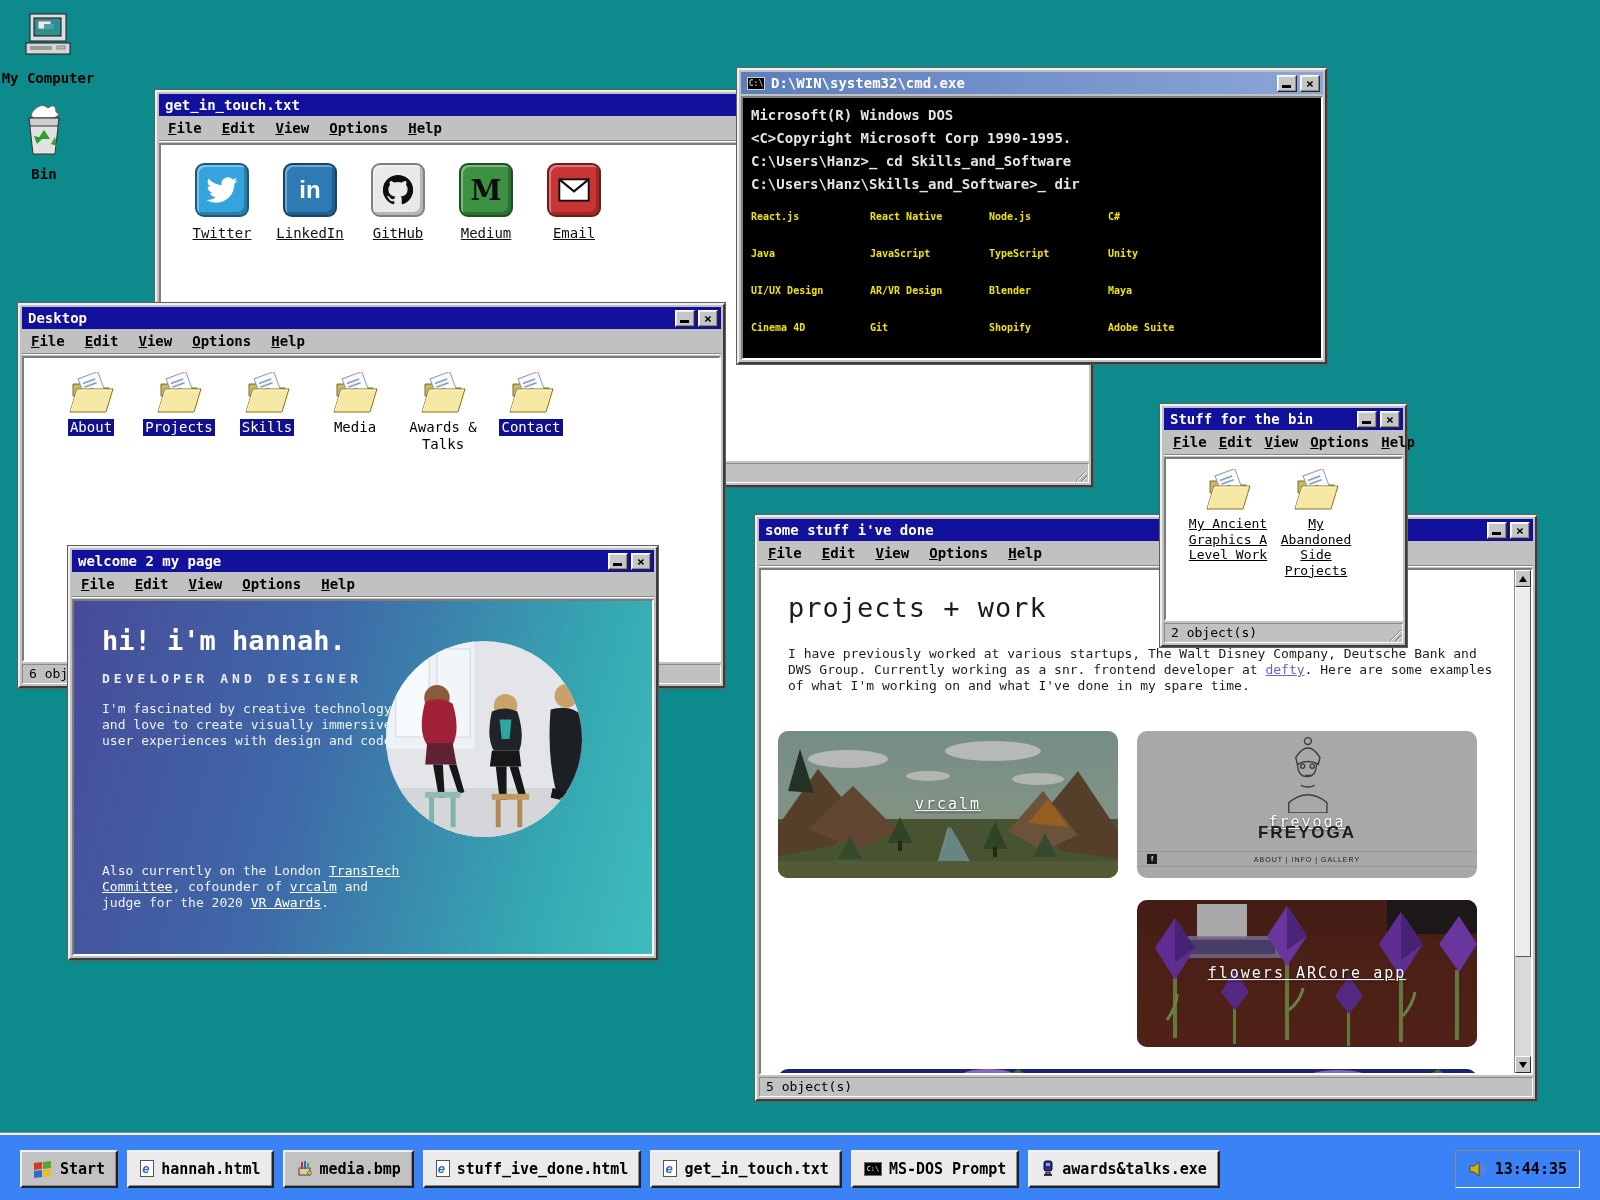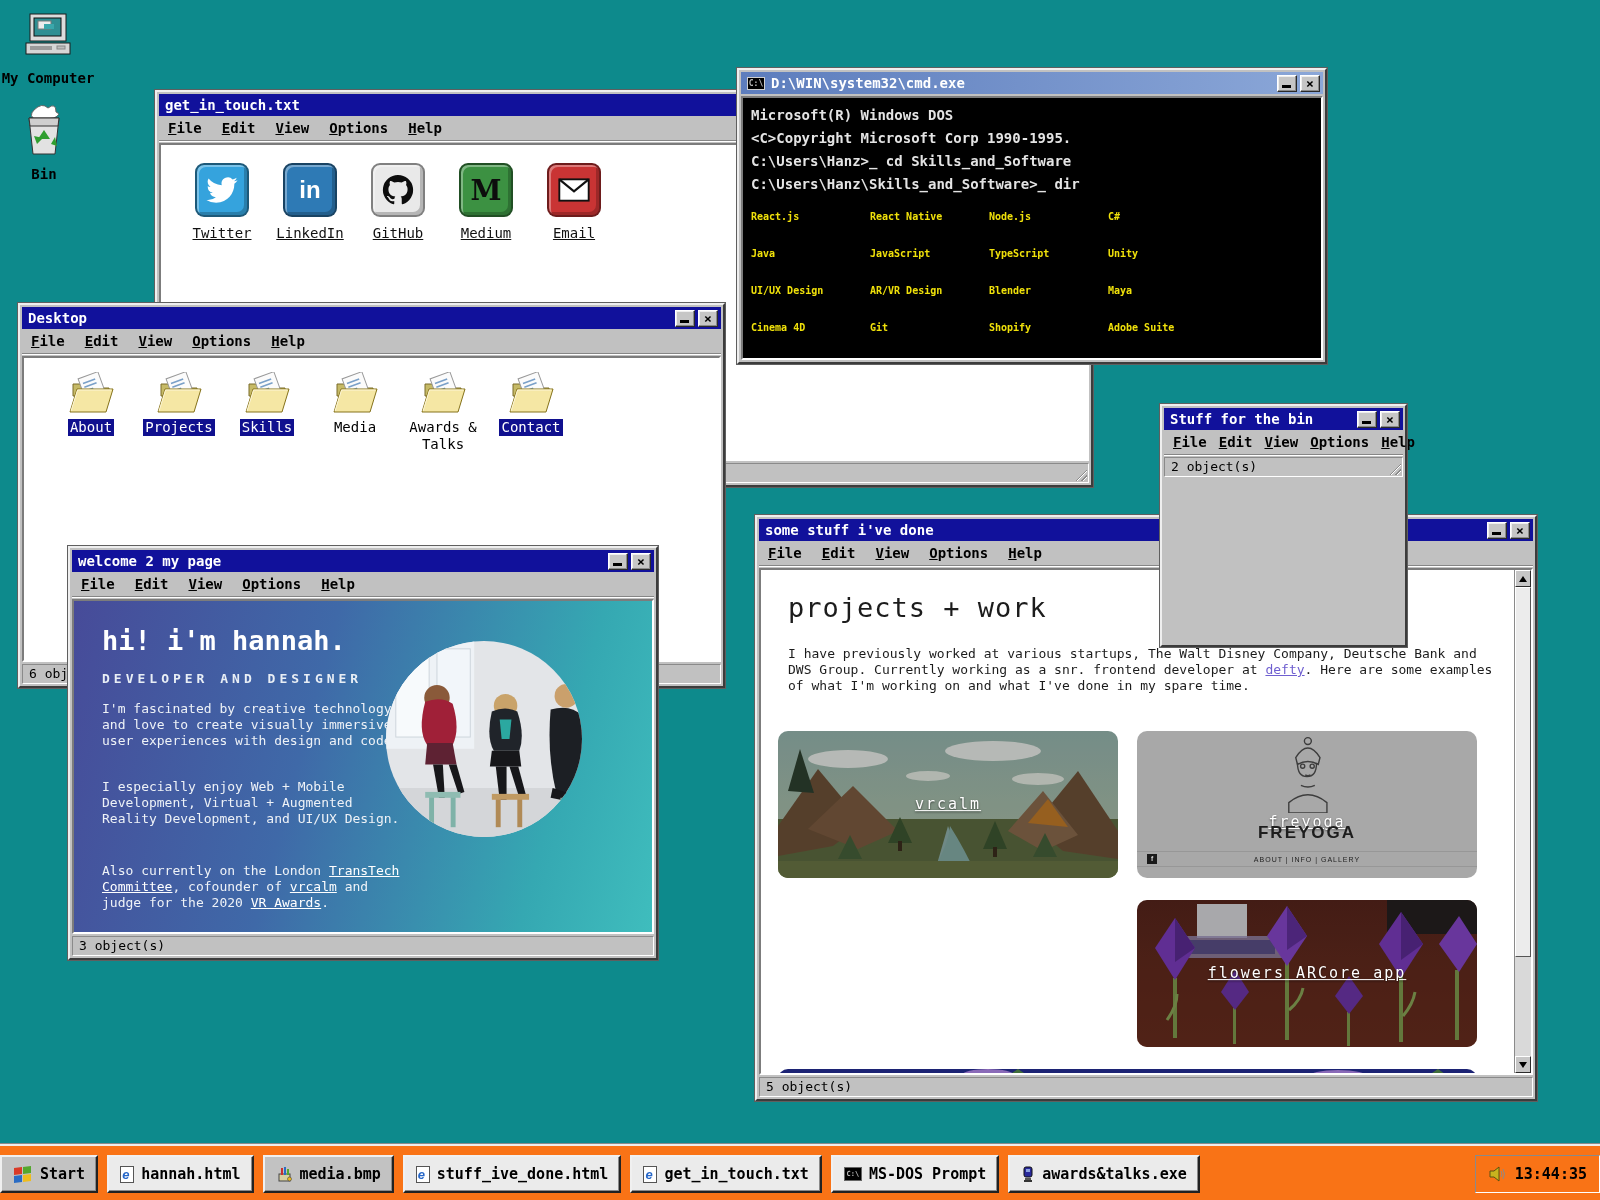--- a/index.html
+++ b/index.html
@@ -124,26 +124,26 @@
   .frey-brand { position:absolute; left:0; right:0; top:92px; text-align:center; font-family:"Liberation Sans",sans-serif; font-weight:bold; font-size:17px; letter-spacing:2px; color:#1d1d1d; }
   .frey-nav { position:absolute; left:0; right:0; top:120px; height:16px; border-top:1px solid #979797; border-bottom:1px solid #979797; font-family:"Liberation Sans",sans-serif; font-size:7px; color:#222; display:flex; align-items:center; justify-content:center; letter-spacing:1px; }
   .fb-sq { position:absolute; left:10px; top:123px; width:10px; height:10px; background:#1a1a1a; color:#fff; font-size:8px; line-height:10px; text-align:center; font-family:"Liberation Sans",sans-serif; }
   
   .medi { background: linear-gradient(180deg,#55938a,#3c7169); }
   .phone { position:absolute; background:#171717; border-radius:14px; }
   .phone .screen { position:absolute; left:7%; right:7%; top:18%; bottom:4%; background:#4f8c84; }
   .phone-label { position:absolute; left:0; right:0; bottom:8px; text-align:center; color:#cfe4df; font-size:12px; font-family:"Liberation Sans",sans-serif; }
   
   .taskbar {
-    position:absolute; left:0; right:0; bottom:0; height:57px;
-    background:#f97316;
+    position:absolute; left:0; right:0; bottom:0; height:68px;
+    background:#3b82f6;
     border-top:1px solid #8a8a8a;
     box-shadow: inset 0 2px 0 #ededed;
     display:flex; align-items:center;
-    padding:4px 0 0; gap:9px;
+    padding:4px 20px 0; gap:9px;
     z-index: 50;
   }
   .taskbtn {
     height:38px; display:flex; align-items:center; gap:7px; padding:0 11px;
     font-weight:bold; font-size:15px; background:#c2c2c2;
     border:2px solid; border-color:#f0f0f0 #222 #222 #f0f0f0;
     box-shadow: inset -1px -1px 0 #8a8a8a;
     white-space:nowrap;
   }
   .taskbtn.light { background:#ebebeb; }
@@ -355,21 +355,20 @@
     <span class="accel"><u>F</u>ile</span>
     <span class="accel"><u>E</u>dit</span>
     <span class="accel"><u>V</u>iew</span>
     <span class="accel"><u>O</u>ptions</span>
     <span class="accel"><u>H</u>elp</span>
   </div>
   <div class="content welcome-body">
     <div class="w-heading">hi! i'm hannah.</div>
     <div class="w-sub">DEVELOPER AND DESIGNER</div>
     <div class="w-para" style="top:100px;">I'm fascinated by creative technology, and love to create visually immersive user experiences with design and code.</div>
-    <div class="w-para" style="top:178px;">I especially enjoy Web + Mobile Development, Virtual + Augmented Reality Development, and UI/UX Design.</div>
     <div class="w-para" style="top:262px;">
       <span>Also currently on the London </span><a class="w-link">TransTech Committee</a><span>, cofounder of </span><a class="w-link">vrcalm</a><span> and judge for the 2020 </span><a class="w-link">VR Awards</a><span>.</span>
     </div>
     <div class="photo-circle">
       <svg width="196" height="196" viewBox="0 0 200 200">
         <rect width="200" height="200" fill="#e3e5e8"></rect>
         <rect x="0" y="0" width="90" height="110" fill="#eef2f6"></rect>
         <rect x="10" y="8" width="34" height="90" fill="#f7fafc" stroke="#cdd5dc"></rect>
         <rect x="52" y="8" width="34" height="90" fill="#f2f6fa" stroke="#cdd5dc"></rect>
         <rect y="150" width="200" height="50" fill="#d4d6d9"></rect>
@@ -392,23 +391,20 @@
         <rect x="112" y="160" width="5" height="30" fill="#b08a56"></rect>
         <rect x="134" y="158" width="5" height="32" fill="#b08a56"></rect>
         <rect x="108" y="156" width="38" height="6" fill="#c09a62"></rect>
 
         <path d="M168,70 q20,-6 32,6 l0,80 l-26,0 q-10,-40 -6,-86 z" fill="#1c1f24"></path>
         <circle cx="184" cy="56" r="12" fill="#caa06c"></circle>
         <path d="M170,150 l20,6 l-2,8 l-20,-4 z" fill="#17171a"></path>
         <rect x="178" y="160" width="5" height="32" fill="#9cc0b6"></rect>
       </svg>
     </div>
-  </div>
-  <div class="statusbar">
-    <span>3 object(s)</span>
   </div>
 </div>
 
 <div class="win" style="left:755px; top:515px; width:782px; height:586px; z-index:5;">
   <div class="titlebar">
     <span class="title">some stuff i've done</span>
     <span class="tbtn glyph-min"></span>
     <span class="tbtn">×</span>
   </div>
   <div class="menubar">
@@ -553,20 +549,34 @@
     <span class="tbtn glyph-min"></span>
     <span class="tbtn">×</span>
   </div>
   <div class="menubar" style="gap:12px;">
     <span class="accel"><u>F</u>ile</span>
     <span class="accel"><u>E</u>dit</span>
     <span class="accel"><u>V</u>iew</span>
     <span class="accel"><u>O</u>ptions</span>
     <span class="accel"><u>H</u>elp</span>
   </div>
+  <div class="content">
+    <div class="fcell linkfolder" style="left:19px; top:10px;">
+      <svg class="foldersvg" viewBox="0 0 48 42">
+          <use href="#folder"></use>
+        </svg>
+      <br><span class="flabel">My Ancient Graphics A Level Work</span>
+    </div>
+    <div class="fcell linkfolder" style="left:107px; top:10px;">
+      <svg class="foldersvg" viewBox="0 0 48 42">
+          <use href="#folder"></use>
+        </svg>
+      <br><span class="flabel">My Abandoned Side Projects</span>
+    </div>
+  </div>
   <div class="statusbar">
     <span>2 object(s)</span>
     <span class="grip"></span>
   </div>
 </div>
 
 <div class="taskbar">
   <div class="taskbtn">
     <svg width="20" height="18" viewBox="0 0 20 18">
       <g transform="skewY(-6) translate(0,2)">

